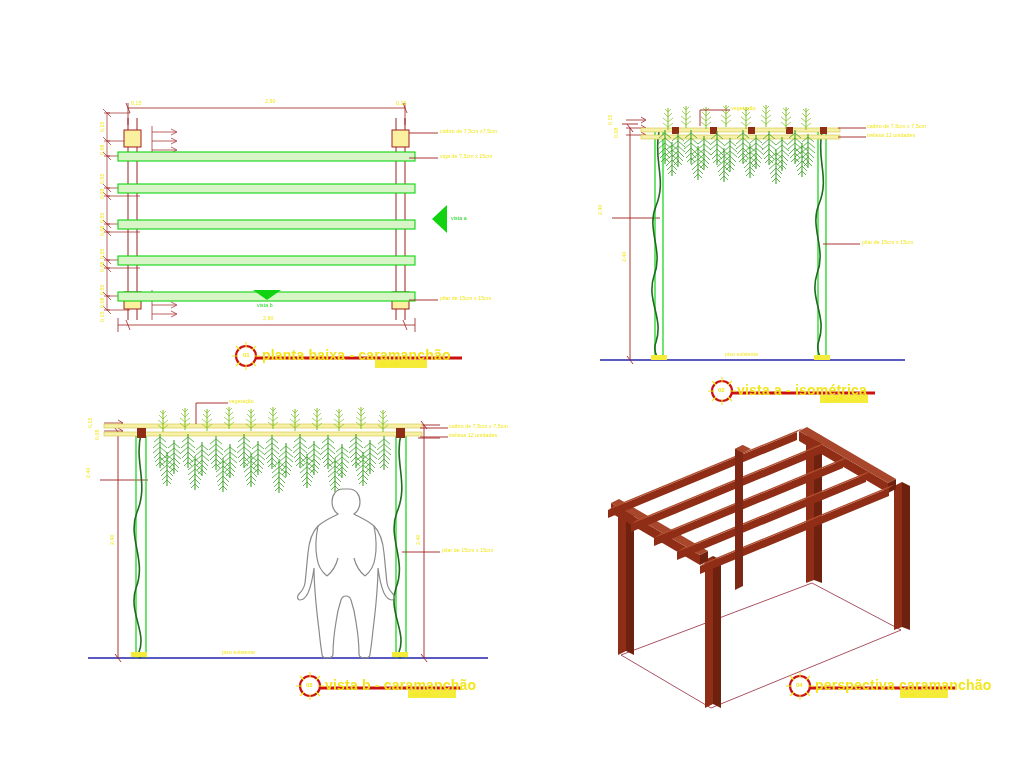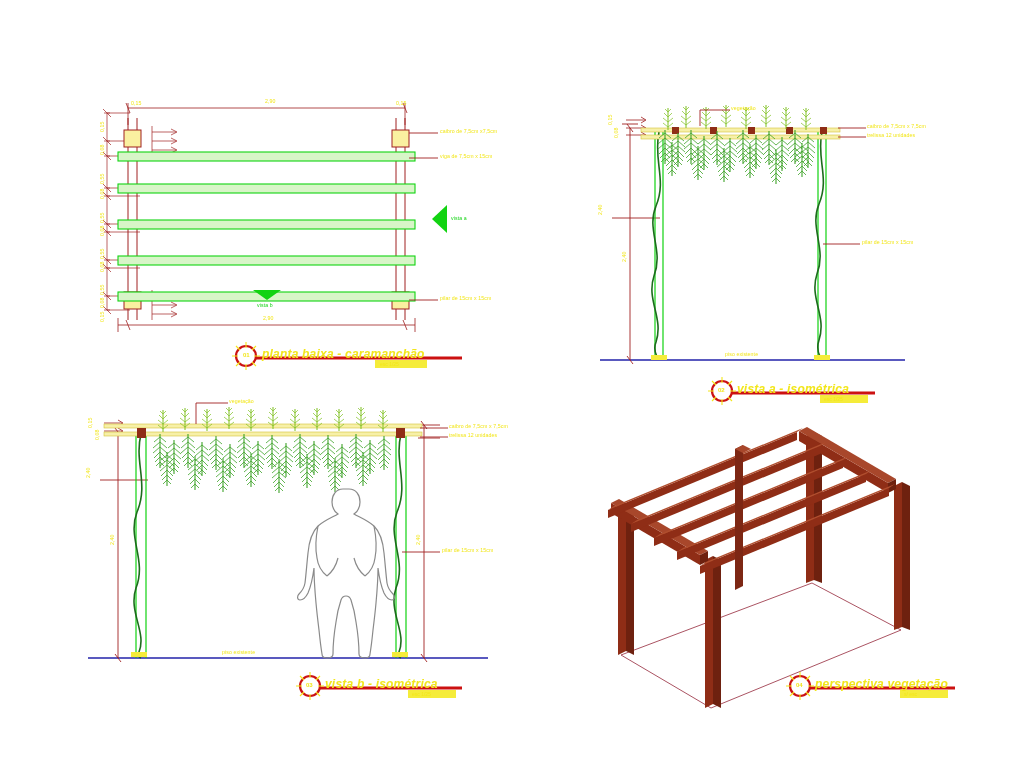--- a/index.html
+++ b/index.html
@@ -5,22 +5,22 @@
 <style>
   html,body{margin:0;padding:0;background:#ffffff;}
   body{width:1020px;height:771px;position:relative;overflow:hidden;
        font-family:"Liberation Sans",sans-serif;}
   .sheet{position:absolute;left:0;top:0;width:1020px;height:771px;background:#fff;}
   svg.layer{position:absolute;left:0;top:0;width:1020px;height:771px;}
   .lbl{position:absolute;color:#f2e61a;font-size:5.2px;letter-spacing:.1px;
        white-space:nowrap;line-height:1;font-family:"Liberation Sans",sans-serif;}
   .lbl.v{transform-origin:0 0;transform:rotate(-90deg);}
   .lbl.grn{color:#12d312;}
-  .title-txt{position:absolute;color:#f2e61a;font-size:12px;font-weight:bold;
-       white-space:nowrap;letter-spacing:.2px;font-family:"Liberation Sans",sans-serif;font-style:italic;}
+  .title-txt{position:absolute;color:#f2e61a;font-size:14px;font-weight:bold;
+       white-space:nowrap;letter-spacing:.2px;font-family:"Liberation Sans",sans-serif;}
   .scale-txt{position:absolute;color:#f2e61a;font-size:5px;white-space:nowrap;}
   .mark-txt{position:absolute;color:#f2e61a;font-size:6px;font-weight:bold;}
 </style>
 </head>
 <body>
 
 <div class="sheet">
 
 <svg class="layer" viewBox="0 0 1020 771">
   <defs>
@@ -457,21 +457,21 @@
 <div class="lbl v" style="left:86px;top:478px;">2,40</div>
 <div class="lbl v" style="left:110px;top:545px;">2,40</div>
 <div class="lbl v" style="left:416px;top:545px;">2,40</div>
 
 <div class="lbl" style="left:229px;top:399px;">vegetação</div>
 <div class="lbl" style="left:449px;top:424px;">caibro de 7,5cm x 7,5cm</div>
 <div class="lbl" style="left:449px;top:433px;">trelissa 12 unidades</div>
 <div class="lbl" style="left:442px;top:548px;">pilar de 15cm x 15cm</div>
 <div class="lbl" style="left:222px;top:650px;">piso existente</div>
 
-<div class="title-txt" style="left:325px;top:677px;">vista b - isométrica</div>
+<div class="title-txt" style="left:325px;top:677px;">vista b - caramanchão</div>
 <div class="scale-txt" style="left:412px;top:691px;">esc 1/25</div>
 <div class="mark-txt" style="left:306px;top:682px;">03</div>
 
-<div class="title-txt" style="left:815px;top:677px;">perspectiva vegetação</div>
+<div class="title-txt" style="left:815px;top:677px;">perspectiva caramanchão</div>
 <div class="scale-txt" style="left:904px;top:691px;">s/ esc</div>
 <div class="mark-txt" style="left:796px;top:682px;">04</div>
 
 </div>
 
 </body></html>

